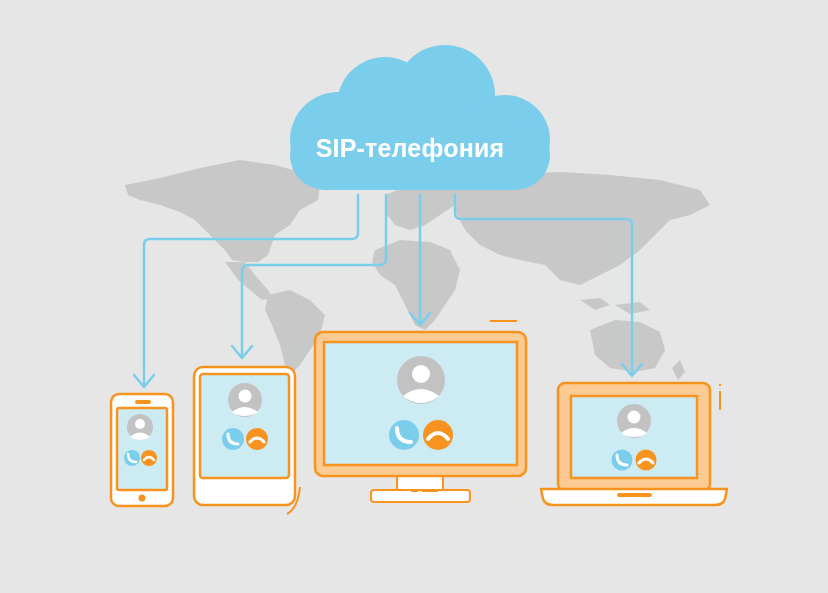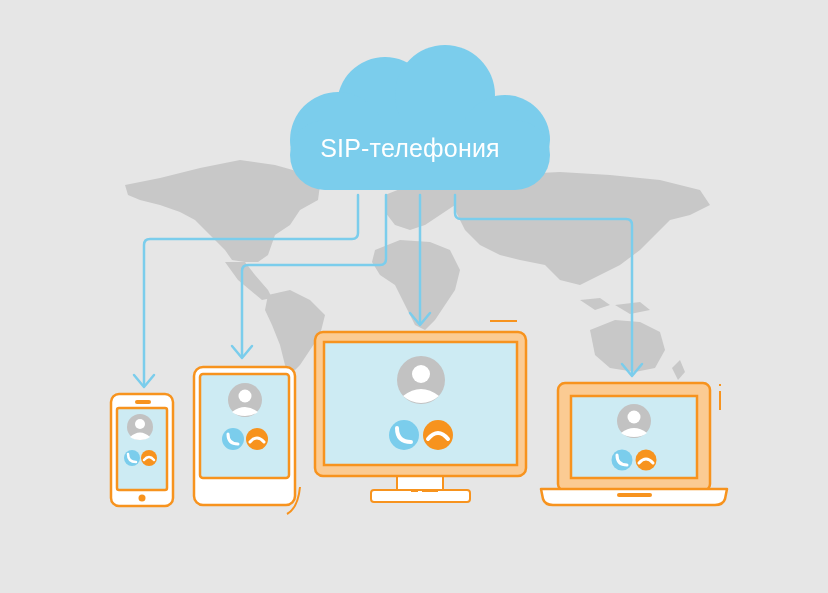--- a/index.html
+++ b/index.html
@@ -1,18 +1,18 @@
 <!DOCTYPE html>
 <html><head>
 <meta charset="utf-8">
 <style>
   html,body{margin:0;padding:0;}
   body{width:828px;height:593px;background:#e6e6e6;position:relative;overflow:hidden;font-family:"Liberation Sans",sans-serif;}
   svg.scene{position:absolute;left:0;top:0;}
-  .cloud-label{position:absolute;left:280px;top:134px;width:260px;text-align:center;color:#ffffff;font-weight:normal;font-size:25px;letter-spacing:0.2px;}
+  .cloud-label{position:absolute;left:280px;top:134px;width:260px;text-align:center;color:#ffffff;font-weight:bold;font-size:25px;letter-spacing:0.2px;}
 </style>
 </head>
 <body>
 
 <svg class="scene" width="828" height="593" viewBox="0 0 828 593">
 
   <g fill="#c8c8c8">
 
     <path d="M125,185 L160,178 L200,168 L240,160 L275,165 L300,172 L320,185 L318,200 L300,210 L290,225 L275,235 L268,255 L258,262 L245,262 L232,260 L225,250 L210,235 L195,220 L180,212 L160,205 L140,200 L128,195 Z"></path>
     <path d="M225,262 L245,262 L255,275 L268,290 L272,298 L262,300 L250,290 L238,280 Z"></path>

